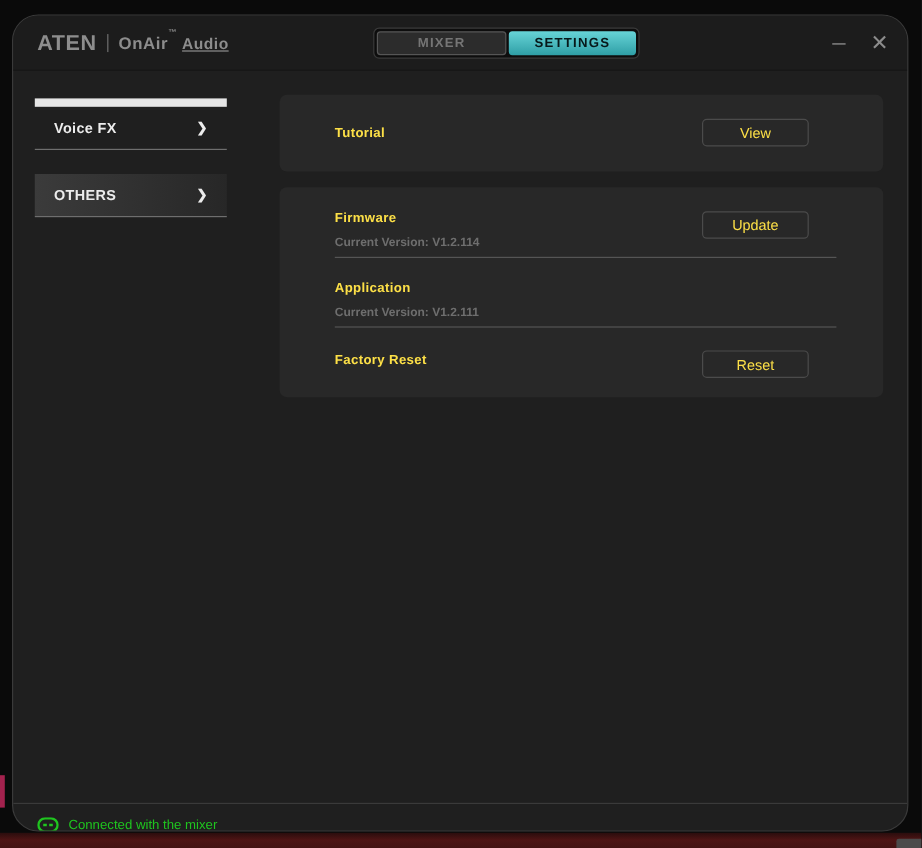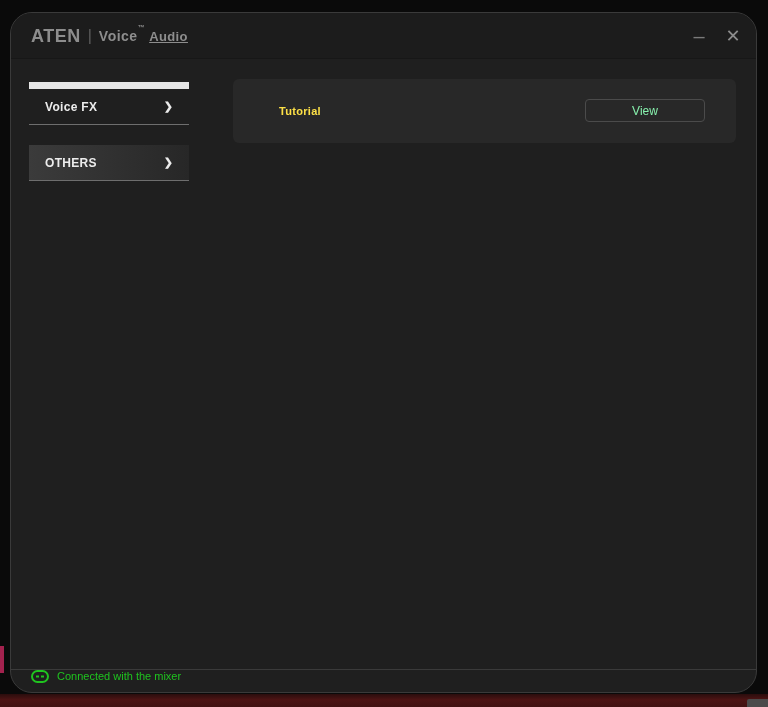--- a/index.html
+++ b/index.html
@@ -101,23 +101,23 @@
 
   .card-title {
     position: absolute; left: 46px;
     font-size: 11px; font-weight: bold; color: #fde047; letter-spacing: 0.3px;
   }
   .card-version {
     position: absolute; left: 46px;
     font-size: 10px; font-weight: bold; color: #6e6e6e;
   }
   .btn {
-    position: absolute; left: 352px; width: 120px; height: 23px;
+    position: absolute; left: 352px; width: 89px; height: 23px;
     background: transparent; border: 1px solid #4b4b4b; border-radius: 4px;
-    color: #86efac; font-size: 12px; font-family: inherit;
+    color: #fde047; font-size: 12px; font-family: inherit;
     display: flex; align-items: center; justify-content: center; cursor: pointer;
   }
   .sep {
     position: absolute; left: 46px; width: 418px; height: 1px; background: #555555;
   }
 
   .t-title { top: 50%; transform: translateY(-50%); }
   .t-btn { top: 20px; }
 
   .fw-title { top: 20px; }
@@ -127,42 +127,46 @@
   .app-title { top: 78px; }
   .app-version { top: 99px; }
   .sep2 { top: 116px; }
   .fr-title { top: 138px; }
   .fr-btn { top: 136px; }
 
   
   .statusbar {
     position: absolute; left: 0; top: 656px; width: 100%; height: 25px;
     border-top: 1px solid #3a3a3a;
-    display: flex; align-items: flex-start; gap: 8px; padding-left: 20px;
+    display: flex; align-items: flex-end; gap: 8px; padding-left: 20px;
   }
   .status-text { font-size: 11px; color: #1fc41f; }
   .link-icon { display: flex; align-items: center; }
 </style>
 </head>
 <body>
 
 <div class="bottom-red-strip"></div>
 <div class="left-red-sliver"></div>
 <div class="br-gray-patch"></div>
 
 <div class="window">
 
   <div class="titlebar">
     <div class="logo">
       <span class="brand">ATEN</span>
       <span class="divider">|</span>
-      <span class="product"><span>Voice</span><span class="tm">™</span></span>
+      <span class="product"><span>OnAir</span><span class="tm">™</span></span>
       <span class="suffix">Audio</span>
     </div>
 
+    <div class="tabgroup">
+      <div class="tab inactive">MIXER</div>
+      <div class="tab active">SETTINGS</div>
+    </div>
 
     <div class="win-controls">
       <div class="win-btn minimize">–</div>
       <div class="win-btn close">✕</div>
     </div>
   </div>
 
   <div class="sidebar">
     <div class="side-item">
       <span class="label">Voice FX</span>
@@ -172,20 +176,33 @@
       <span class="label">OTHERS</span>
       <span class="chevron">❯</span>
     </div>
   </div>
 
   <div class="card tutorial">
     <div class="card-title t-title">Tutorial</div>
     <button class="btn t-btn">View</button>
   </div>
 
+  <div class="card others-panel">
+    <div class="card-title fw-title">Firmware</div>
+    <div class="card-version fw-version">Current Version: V1.2.114</div>
+    <button class="btn fw-btn">Update</button>
+    <div class="sep sep1"></div>
+
+    <div class="card-title app-title">Application</div>
+    <div class="card-version app-version">Current Version: V1.2.111</div>
+    <div class="sep sep2"></div>
+
+    <div class="card-title fr-title">Factory Reset</div>
+    <button class="btn fr-btn">Reset</button>
+  </div>
 
   <div class="statusbar">
     <span class="link-icon">
       <svg width="18" height="13" viewBox="0 0 18 13">
         <rect x="1" y="1" width="16" height="11" rx="5.5" fill="none" stroke="#1fc41f" stroke-width="2"></rect>
         <line x1="5" y1="6.5" x2="8" y2="6.5" stroke="#1fc41f" stroke-width="2"></line>
         <line x1="10" y1="6.5" x2="13" y2="6.5" stroke="#1fc41f" stroke-width="2"></line>
       </svg>
     </span>
     <span class="status-text">Connected with the mixer</span>

